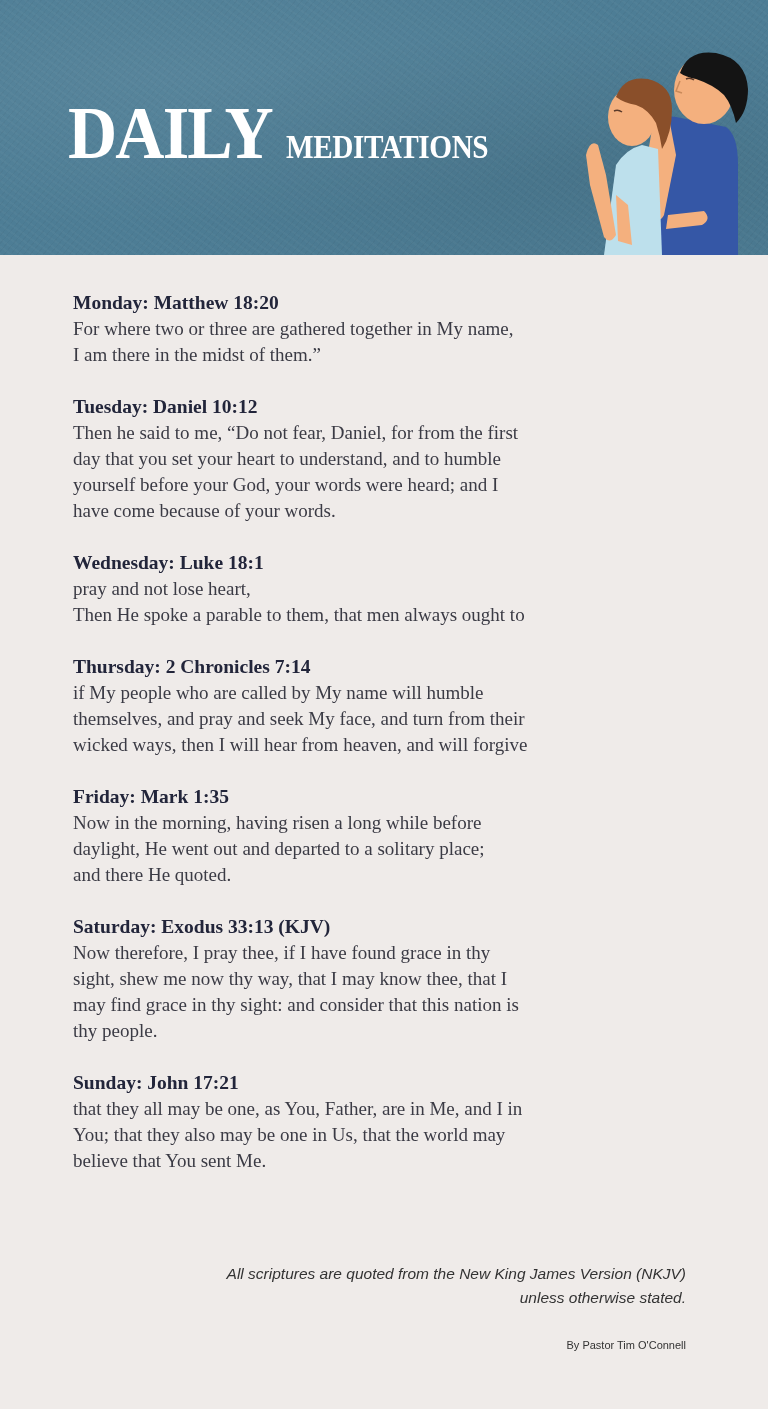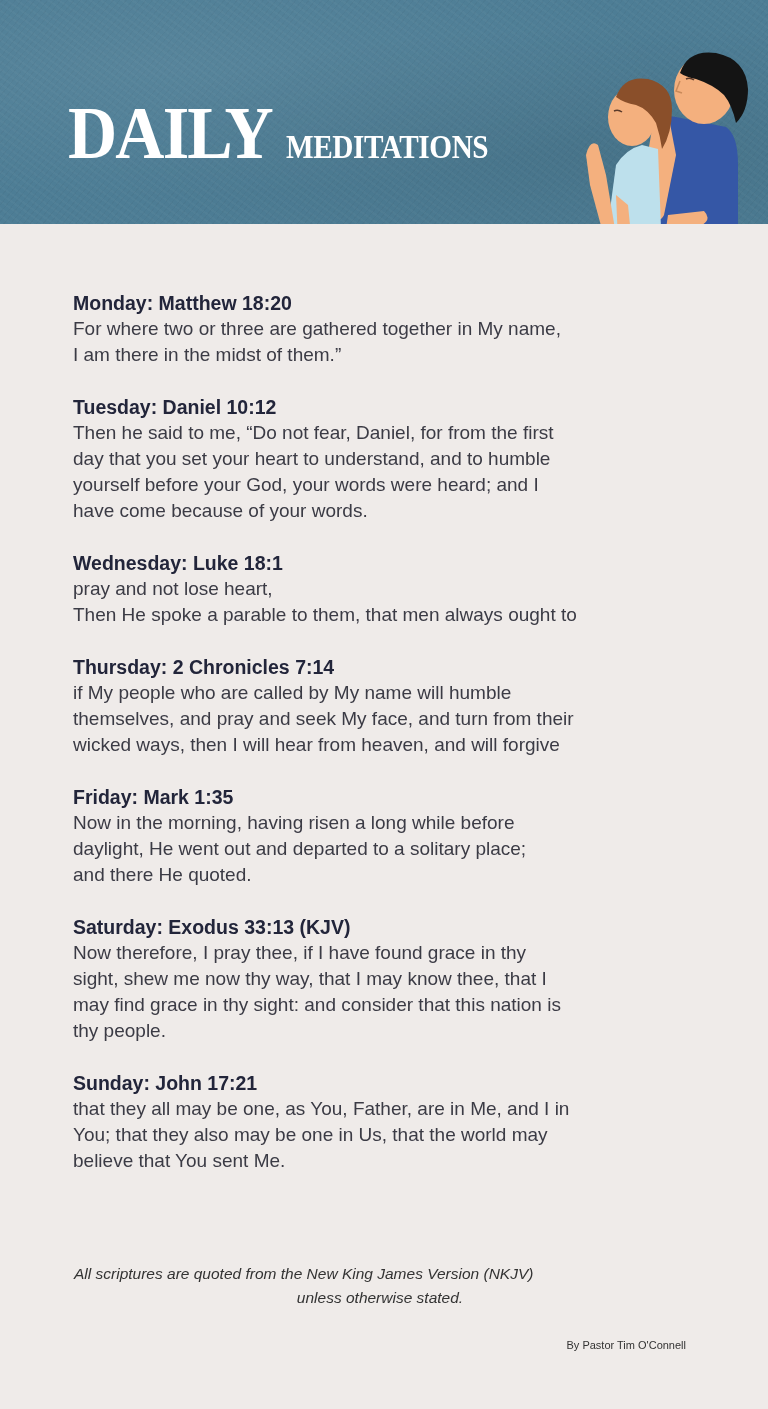--- a/index.html
+++ b/index.html
@@ -7,21 +7,21 @@
     width: 768px;
     height: 1409px;
     overflow: hidden;
     background: #efebe9;
     font-family: "Liberation Sans", "DejaVu Sans", sans-serif;
     position: relative;
   }
   .header {
     position: absolute;
     left: 0; top: 0;
-    width: 768px; height: 224px;
+    width: 768px; height: 255px;
     background:
       radial-gradient(ellipse at 20% 30%, rgba(255,255,255,0.06), transparent 60%),
       radial-gradient(ellipse at 80% 70%, rgba(0,0,0,0.08), transparent 60%),
       repeating-linear-gradient(35deg, rgba(255,255,255,0.025) 0 2px, transparent 2px 6px),
       repeating-linear-gradient(-50deg, rgba(0,0,0,0.03) 0 1px, transparent 1px 5px),
       #4d7d95;
     overflow: hidden;
   }
   .title {
     position: absolute;
@@ -58,21 +58,21 @@
     width: 192px;
     height: 210px;
   }
   .content {
     position: absolute;
     left: 73px;
     top: 290px;
     width: 640px;
     color: #3a3a44;
   }
-  .entry { margin-bottom: 26px; }
+  .entry { margin-bottom: 26px; font-family: Liberation Serif, serif; }
   .entry-title {
     font-size: 19.5px;
     font-weight: bold;
     color: #22253a;
     line-height: 26px;
     margin: 0;
   }
   .entry-text {
     font-size: 19px;
     line-height: 26px;
@@ -82,22 +82,22 @@
   .footnote {
     position: absolute;
     left: 74px;
     top: 1262px;
     width: 612px;
     text-align: right;
     font-size: 15.5px;
     line-height: 24px;
     color: #333;
   }
-  .footnote .line1 { text-align: left; font-style: italic; }
-  .footnote .line2 { font-style: italic; text-align: center; }
+  .footnote .line1 { text-align: right; font-style: italic; }
+  .footnote .line2 { font-style: italic; }
   .author {
     position: absolute;
     left: 74px;
     top: 1334px;
     width: 612px;
     text-align: right;
     font-size: 11px;
     line-height: 22px;
     color: #333;
   }

